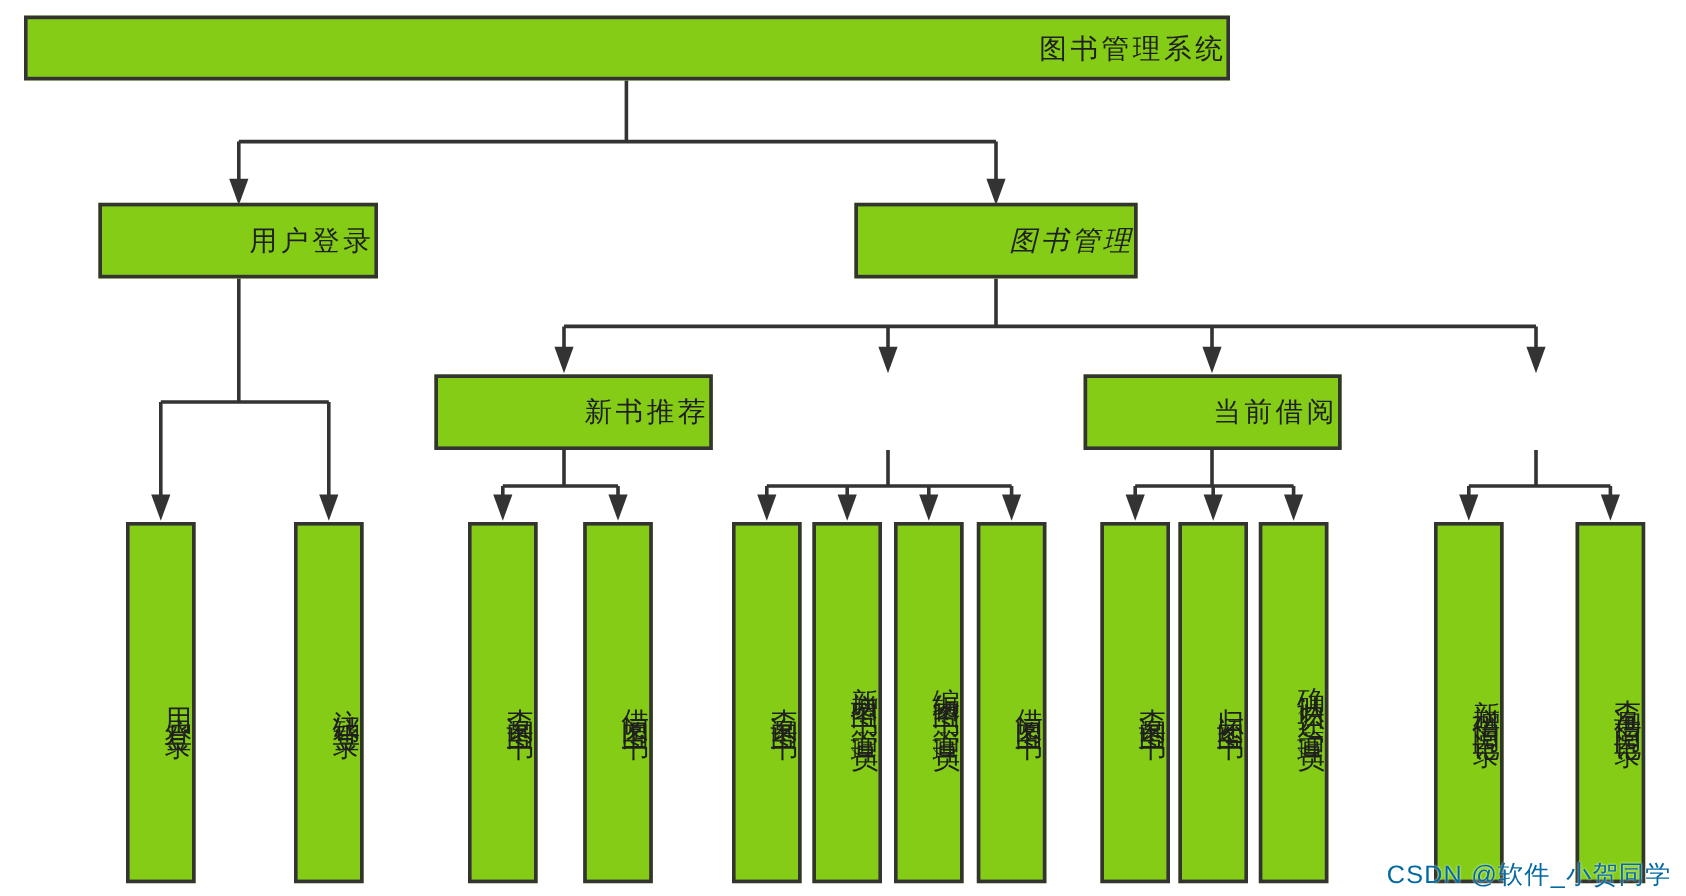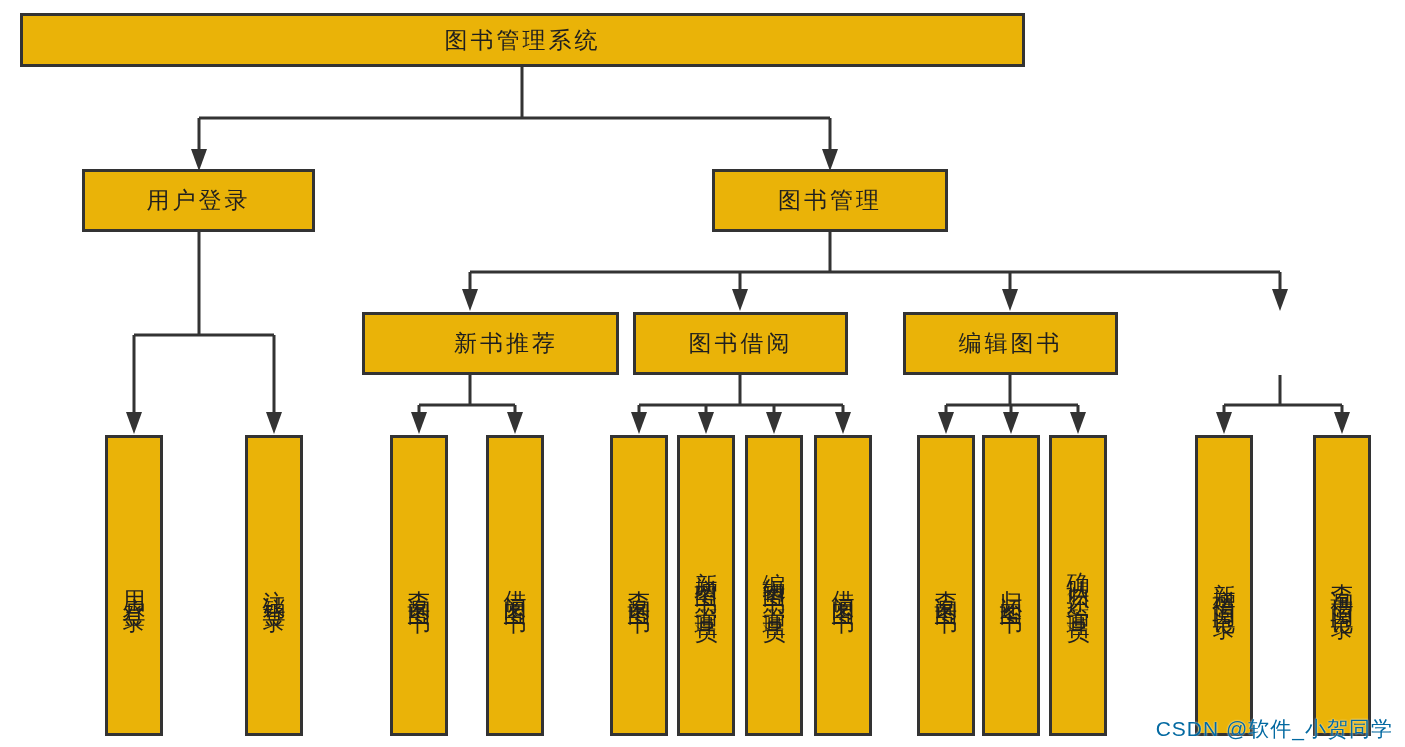--- a/index.html
+++ b/index.html
@@ -19,24 +19,24 @@
     position: absolute;
     left: 0;
     top: 0;
     width: 1405px;
     height: 747px;
   }
   .node {
     position: absolute;
     box-sizing: border-box;
     border: 3px solid #333333;
-    background: #eab308;
+    background: #84cc16;
     display: flex;
     align-items: center;
-    justify-content: center;
+    justify-content: flex-end;
     color: #1f1f1f;
     font-size: 23px;
     letter-spacing: 3px;
     text-align: center;
     z-index: 2;
   }
   .node.leaf {
     width: 58px;
     top: 435px;
     height: 301px;
@@ -103,32 +103,29 @@
     </g>
   </svg>
 
   <div class="node" style="left:20px; top:13px; width:1005px; height:54px;">
     <span>图书管理系统</span>
   </div>
 
   <div class="node" style="left:82px; top:169px; width:233px; height:63px;">
     <span>用户登录</span>
   </div>
-  <div class="node" style="left:712px; top:169px; width:236px; height:63px;">
+  <div class="node" style="left:712px; top:169px; width:236px; height:63px;font-style:italic;">
     <span>图书管理</span>
   </div>
 
-  <div class="node" style="left:362px; top:312px; width:257px; height:63px;padding-left:31px;">
+  <div class="node" style="left:362px; top:312px; width:232px; height:63px;padding-left:31px;">
     <span>新书推荐</span>
   </div>
-  <div class="node" style="left:633px; top:312px; width:215px; height:63px;">
-    <span>图书借阅</span>
-  </div>
   <div class="node" style="left:903px; top:312px; width:215px; height:63px;">
-    <span>编辑图书</span>
+    <span>当前借阅</span>
   </div>
 
   <div class="node leaf" style="left:105px;">
     <span class="vtext">用户登录</span>
   </div>
   <div class="node leaf" style="left:245px;">
     <span class="vtext">注销登录</span>
   </div>
 
   <div class="node leaf" style="left:390px;">

